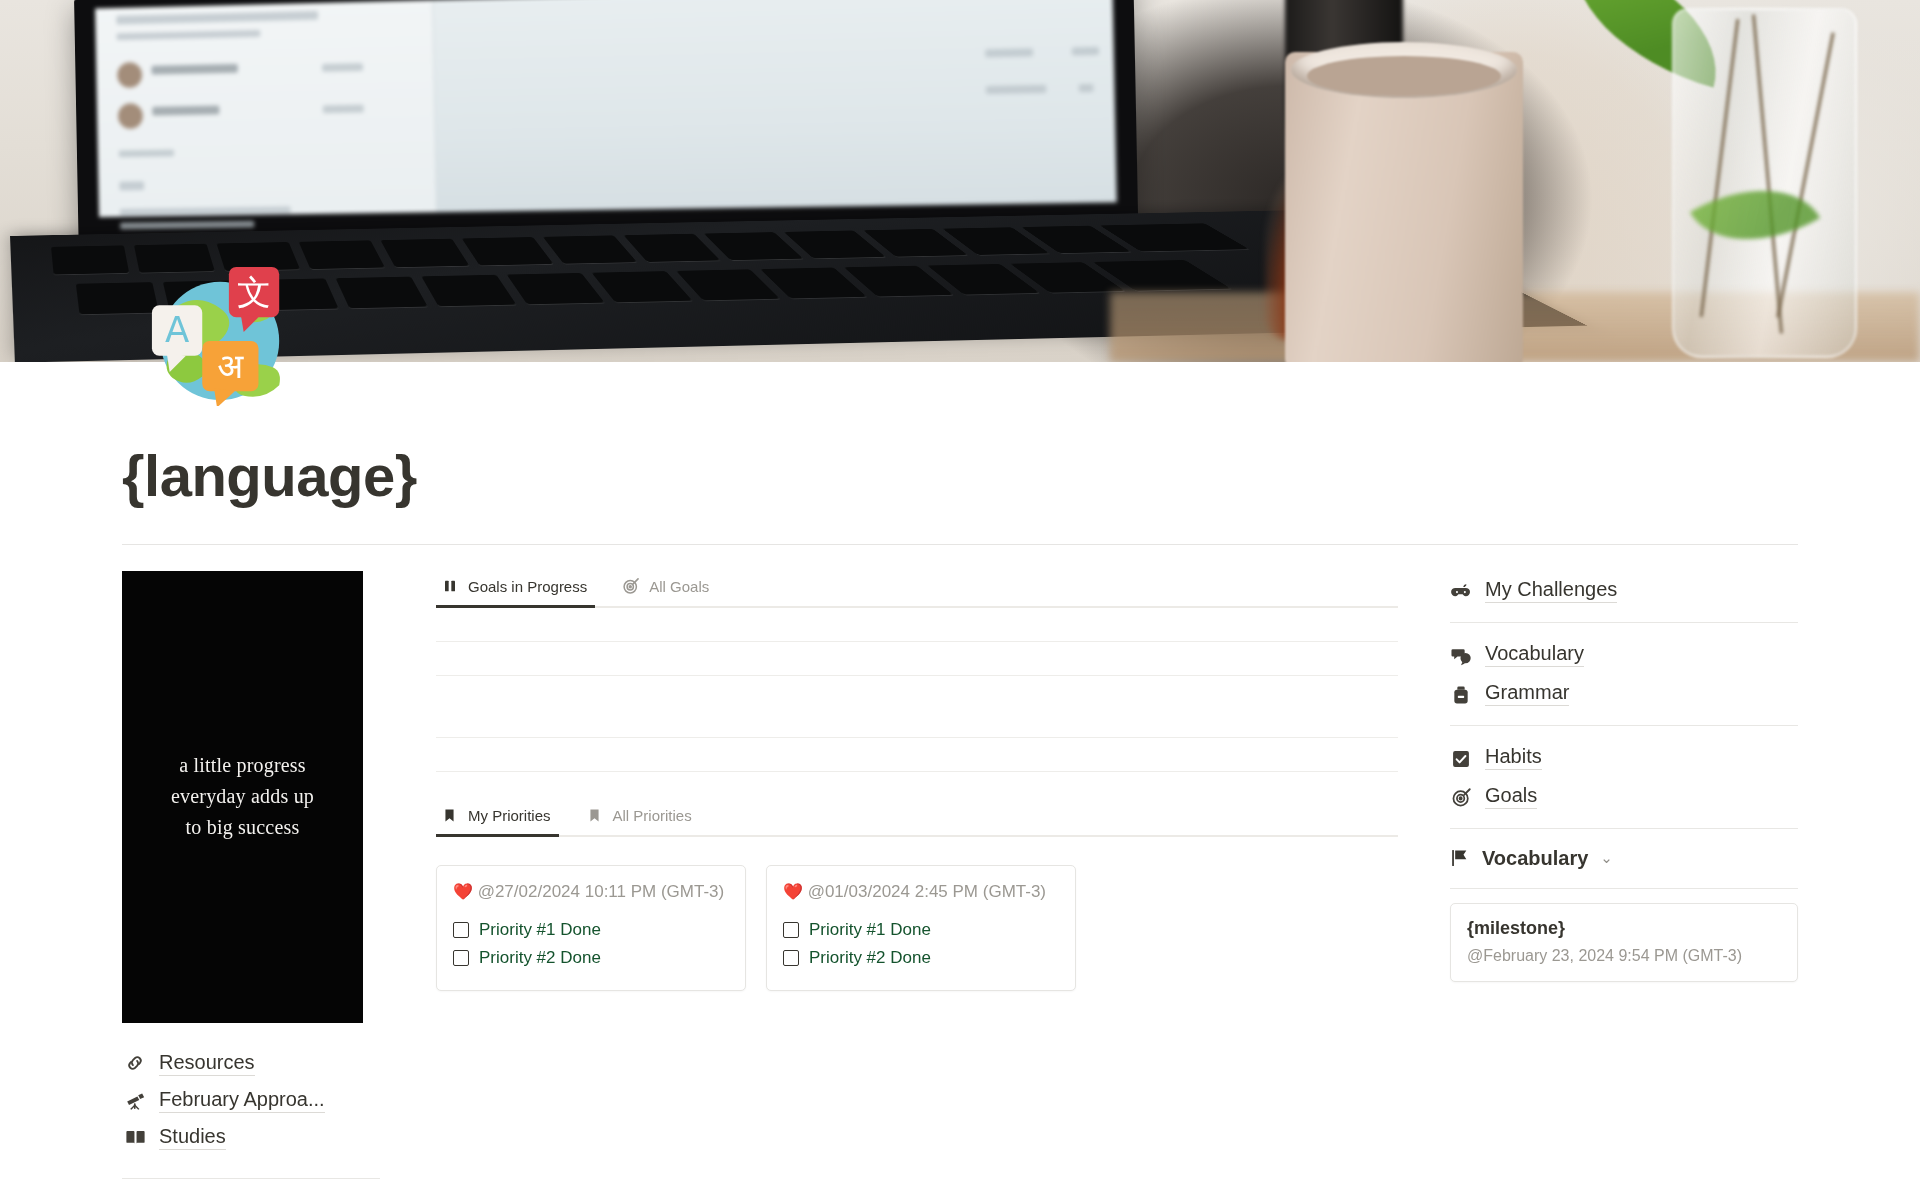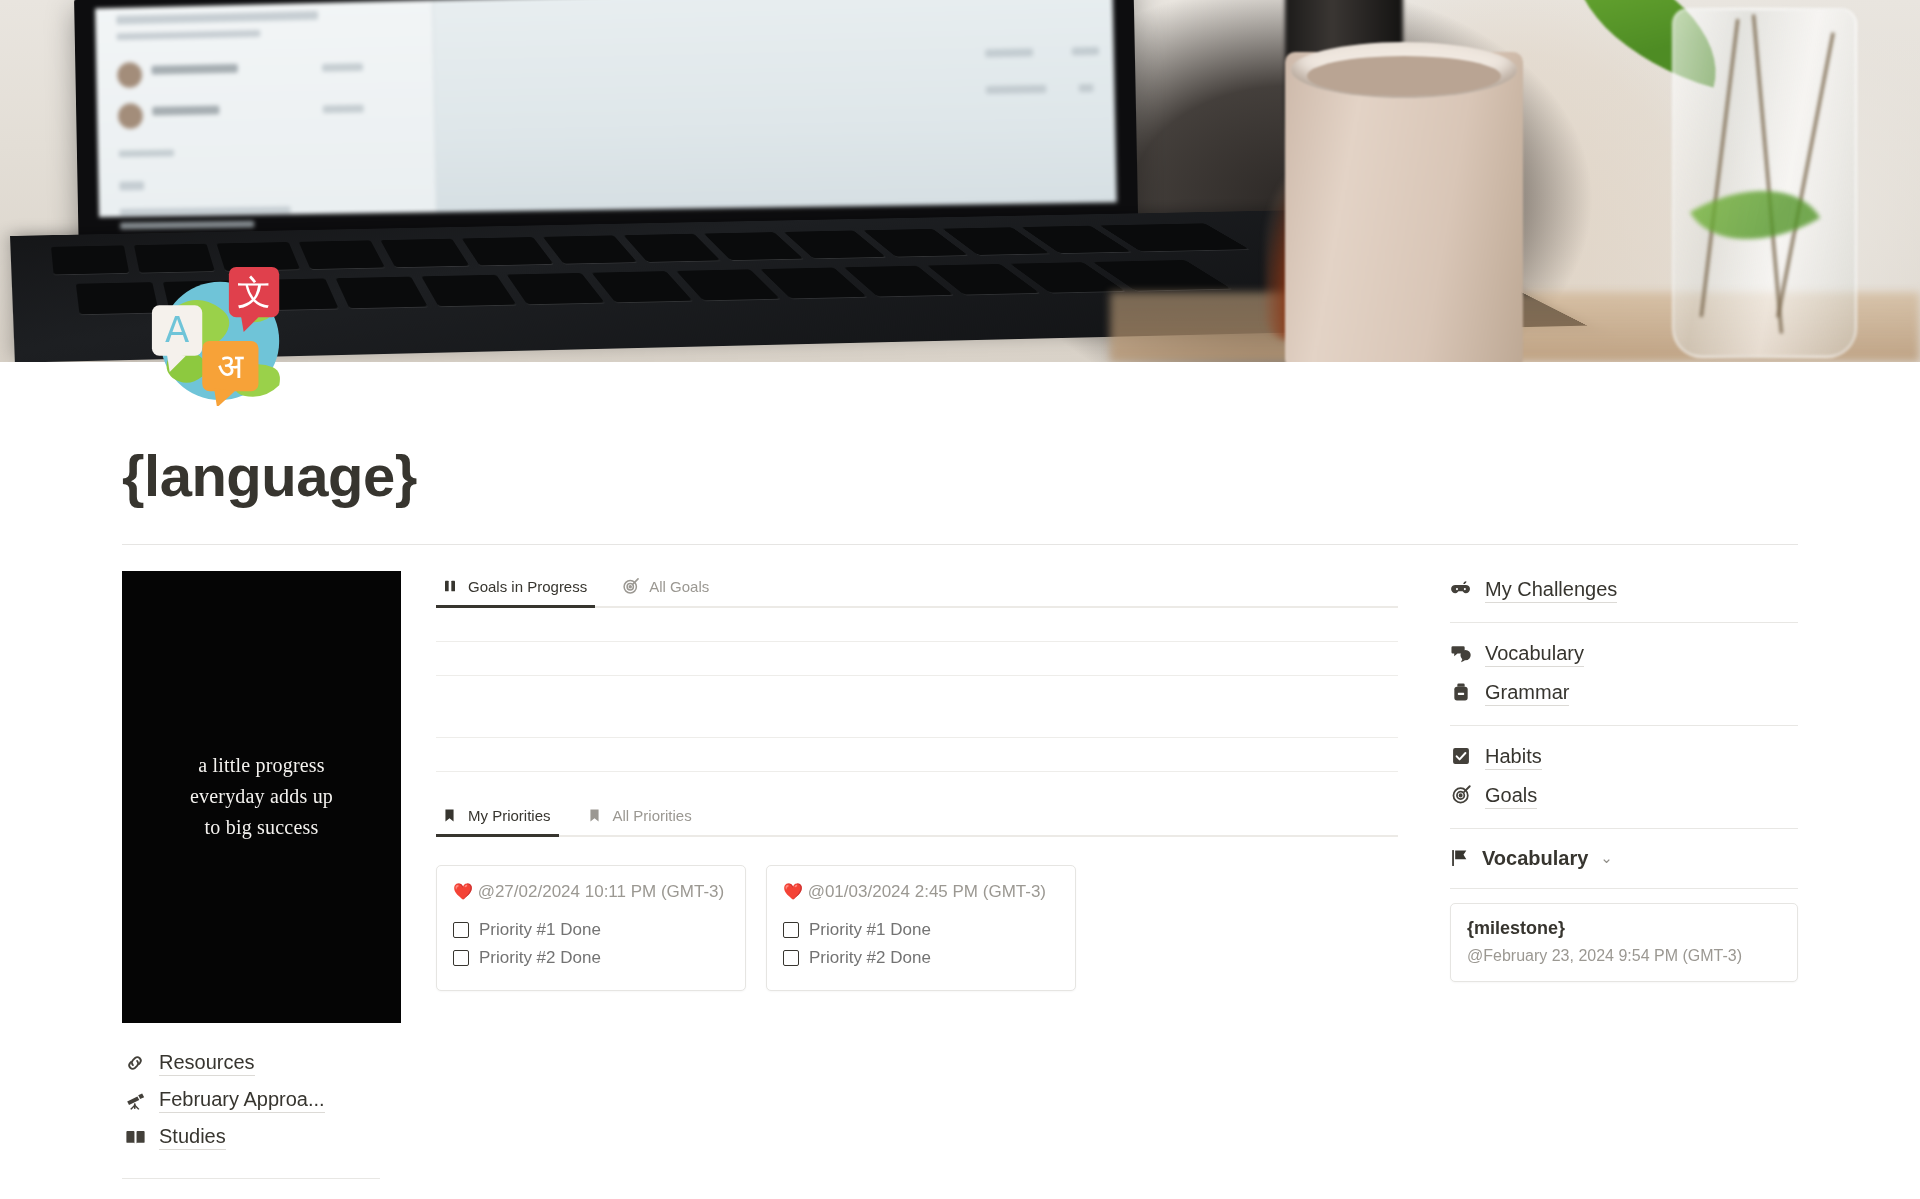--- a/index.html
+++ b/index.html
@@ -174,21 +174,21 @@
     align-items: flex-start;
     margin-top: 26px;
     gap: 0;
   }
   .col-left { width: 290px; flex: none; padding-right: 24px; }
   .col-mid  { flex: 1; padding: 0 52px 0 24px; }
   .col-right{ width: 348px; flex: none; }
 
   
   .quote-img {
-    width: 279px; height: 452px;
+    width: 241px; height: 452px;
     background: #050505;
     display: flex; align-items: center; justify-content: center;
     text-align: center;
   }
   .quote-text {
     color: #f4f2ef;
     font-family: "Liberation Serif", serif;
     font-size: 20px;
     line-height: 1.55;
     letter-spacing: .2px;
@@ -254,33 +254,33 @@
     font-size: 17px;
     color: #9b9892;
     line-height: 1.45;
     margin-bottom: 12px;
   }
   .card-date .heart { color: #e0383e; font-size: 16px; }
   .chk-row {
     display: flex; align-items: center; gap: 10px;
     padding: 4px 0;
     font-size: 17px;
-    color: #737373;
+    color: #14532d;
   }
   .chkbox {
     width: 16px; height: 16px;
     border: 1.6px solid #37352f;
     border-radius: 2px;
     background: #fff;
     flex: none;
   }
 
   
   .r-row {
-    display: flex; align-items: flex-start; gap: 13px;
+    display: flex; align-items: flex-end; gap: 13px;
     padding: 7px 0;
     cursor: pointer;
   }
   .r-row .ic { width: 22px; height: 22px; flex: none; display:flex; align-items:center; justify-content:center; color:#43403a; }
   .r-row .lbl {
     font-size: 20px; color: #37352f;
     border-bottom: 1.5px solid #dcdad6;
     padding-bottom: 1px;
   }
   .r-rule { height: 1px; background: #e8e7e4; margin: 12px 0; }

